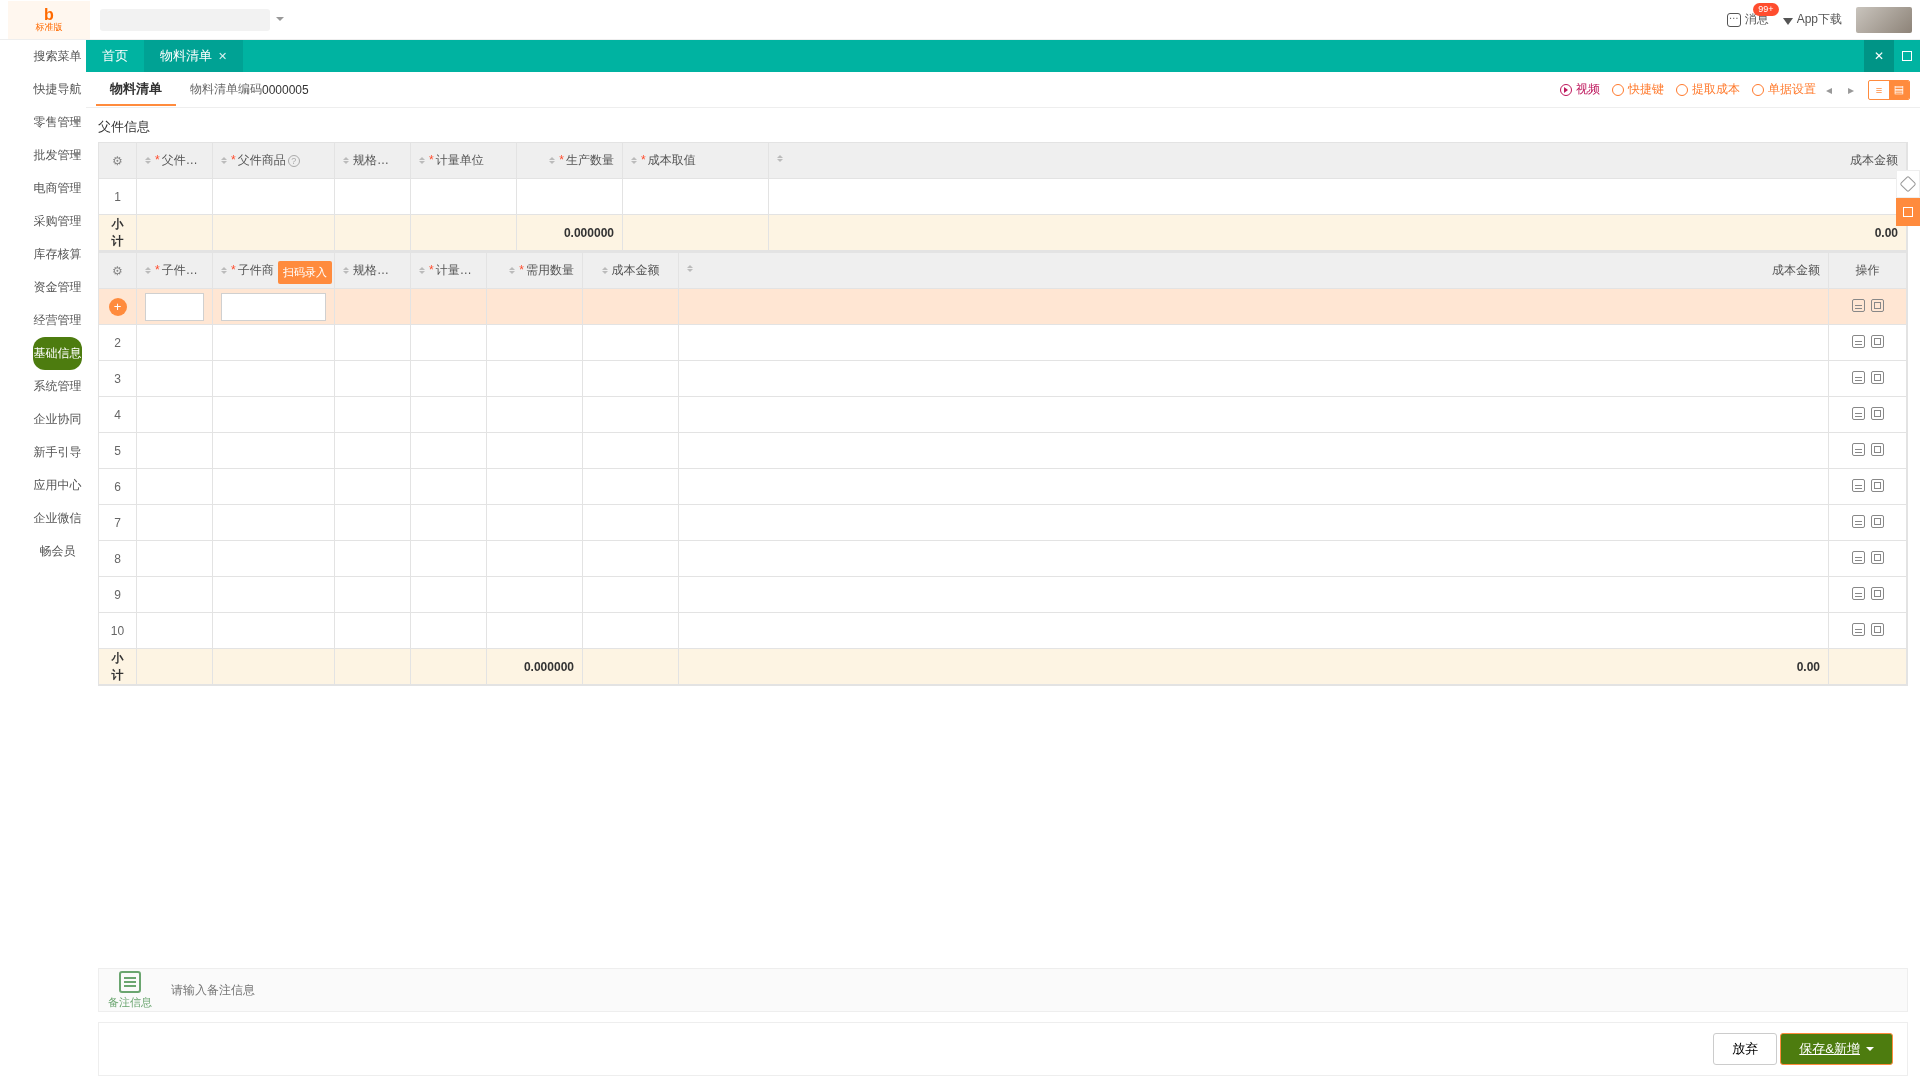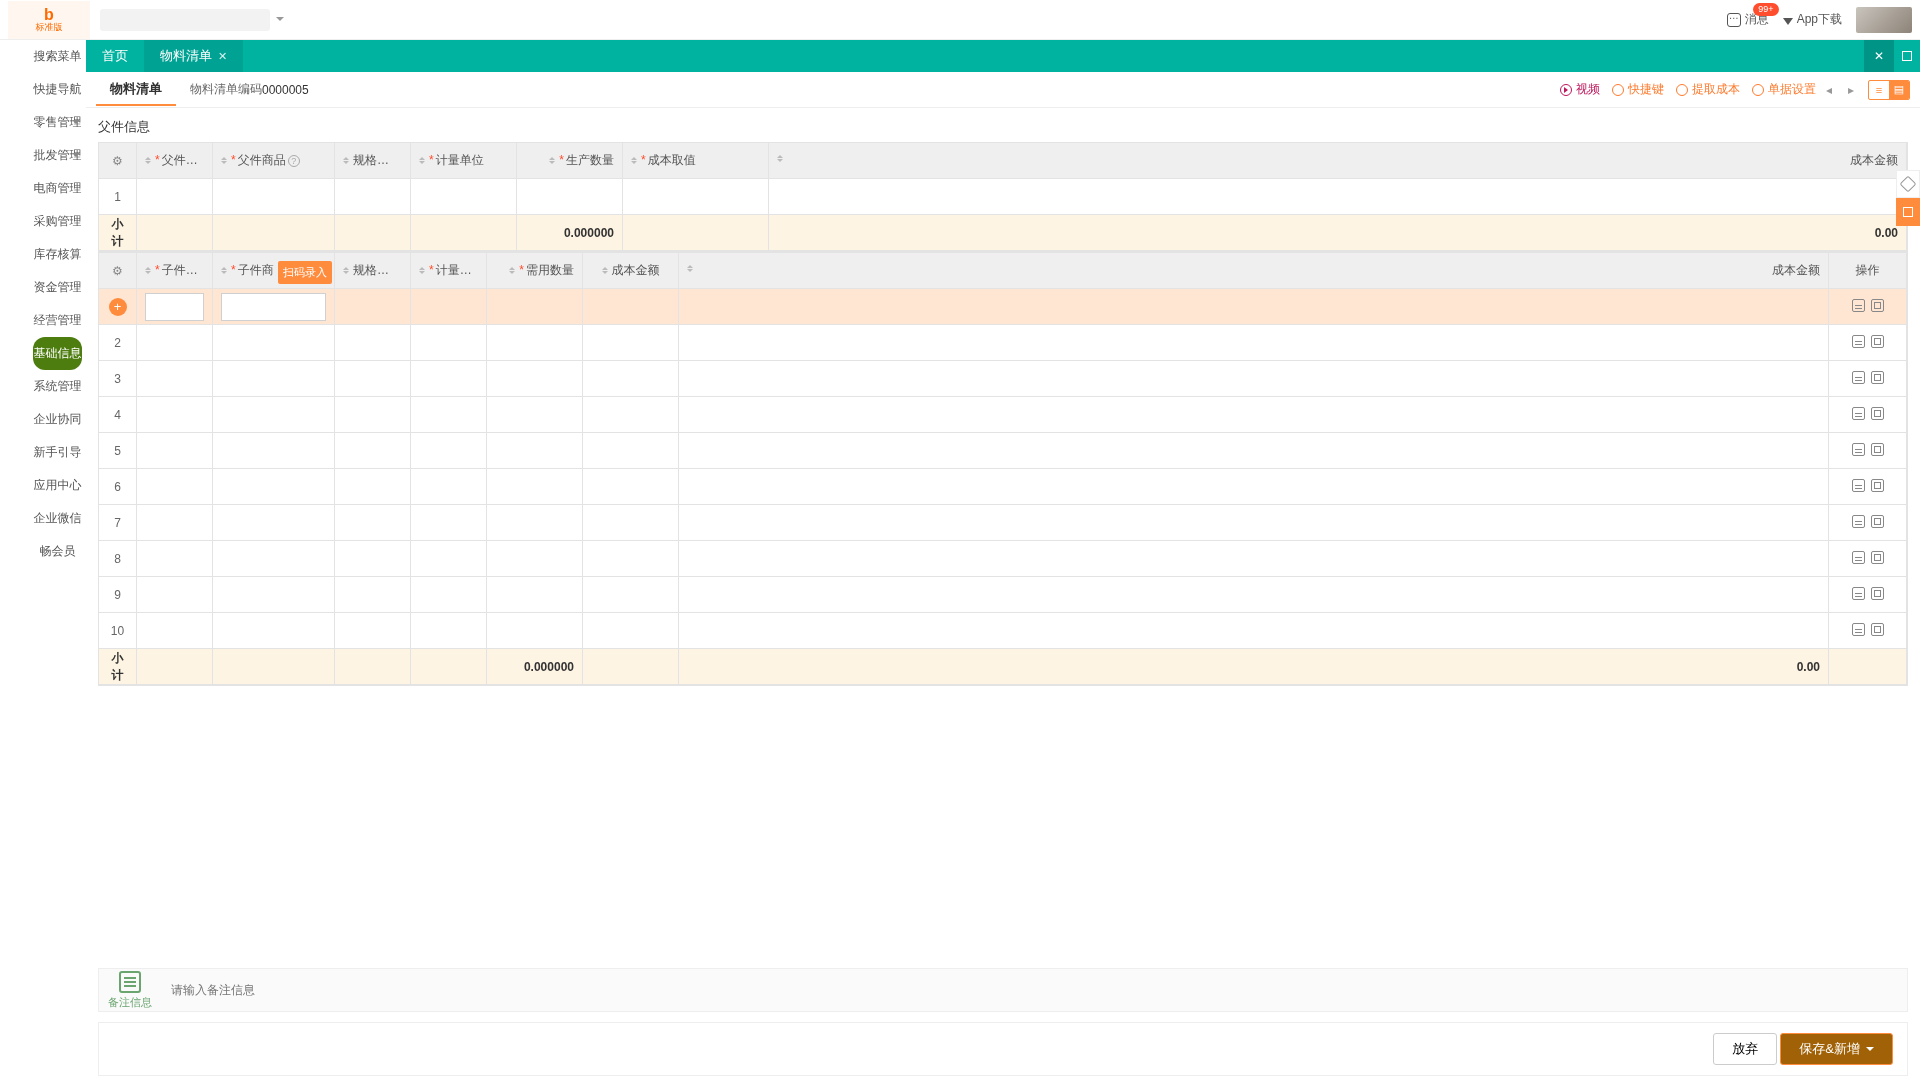--- a/index.html
+++ b/index.html
@@ -83,21 +83,21 @@
 
 
 .remark { margin: 10px 12px 0; background: #fafafa; border: 1px solid #eee; display: flex; align-items: stretch; }
 .remark-lab { width: 62px; display: flex; flex-direction: column; align-items: center; justify-content: center; color: #6aa56f; gap: 2px; font-size: 11px; }
 .note-ico { width: 22px; height: 22px; border: 2px solid #6aa56f; border-radius: 3px; position: relative; }
 .note-ico::before { content: ""; position: absolute; left: 3px; right: 3px; top: 4px; height: 2px; background: #6aa56f; box-shadow: 0 4px 0 #6aa56f, 0 8px 0 #6aa56f; }
 .remark-inp { flex: 1; border: none; outline: none; background: transparent; padding: 14px 10px; font-size: 12px; color: #999; }
 
 .footer { height: 54px; margin: 10px 12px 4px; background: #fff; border: 1px solid #eee; display: flex; align-items: center; justify-content: flex-end; gap: 3px; padding: 0 14px; }
 .btn { height: 32px; padding: 0 18px; border-radius: 3px; border: 1px solid #ccc; background: #fff; cursor: pointer; font-size: 13px; }
-.btn.primary { background: #a16207; border-color: #ff8b3d; color: #fff; }
+.btn.primary { background: #4d7c0f; border-color: #ff8b3d; color: #fff; text-decoration: underline; }
 .btn .dd { margin-left: 6px; display: inline-block; border: 4px solid transparent; border-top-color: #fff; transform: translateY(2px); }
 
 .rail { position: absolute; right: 0; top: 130px; display: flex; flex-direction: column; }
 .rail-btn { width: 24px; height: 28px; background: #fff; border: 1px solid #eee; display: flex; align-items: center; justify-content: center; cursor: pointer; color: #999; }
 .rail-btn.hot { background: #ff8b3d; color: #fff; border-color: #ff8b3d; }
 .pen-ico { width: 12px; height: 12px; border: 1.3px solid currentColor; border-radius: 2px; transform: rotate(45deg); }
 </style>
 </head>
 <body>
 

